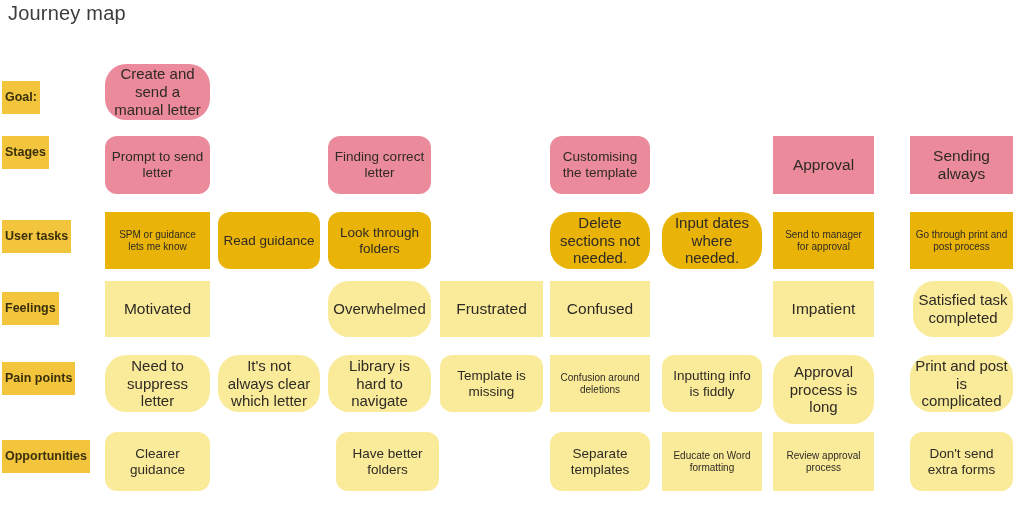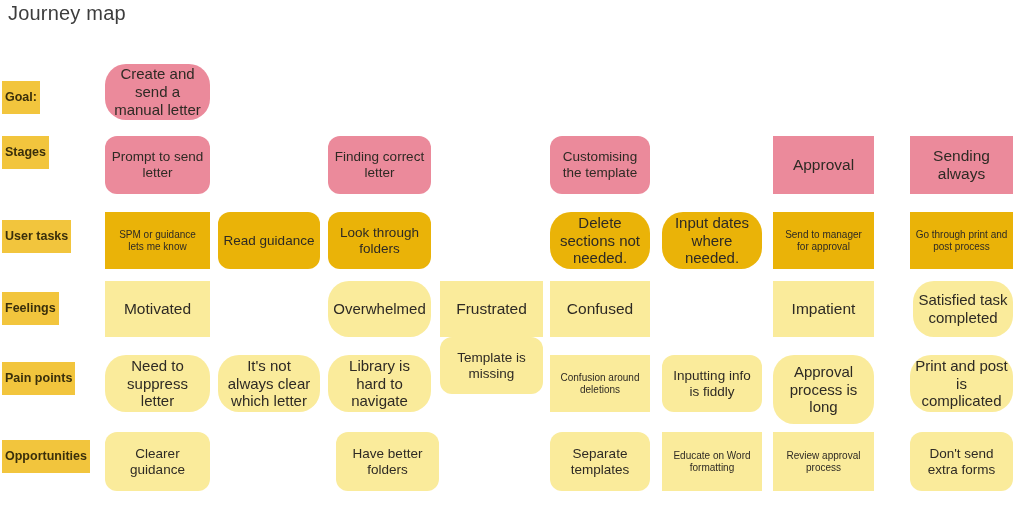--- a/index.html
+++ b/index.html
@@ -146,21 +146,21 @@
 
   <div class="card c-yellow fs-sm" style="left:218px;top:355px;width:102px;height:57px">
     <span class="txt">It's not always clear which letter</span>
   </div>
   <div class="card c-yellow fs-sm" style="left:105px;top:355px;width:105px;height:57px">
     <span class="txt">Need to suppress letter</span>
   </div>
   <div class="card c-yellow fs-sm" style="left:328px;top:355px;width:103px;height:57px">
     <span class="txt">Library is hard to navigate</span>
   </div>
-  <div class="card c-yellow fs-md" style="left:440px;top:337px;width:103px;height:57px">
+  <div class="card c-yellow fs-md" style="left:440px;top:355px;width:103px;height:57px">
     <span class="txt">Template is missing</span>
   </div>
   <div class="card c-yellow fs-xs" style="left:550px;top:355px;width:100px;height:57px">
     <span class="txt">Confusion around deletions</span>
   </div>
   <div class="card c-yellow fs-md" style="left:662px;top:355px;width:100px;height:57px">
     <span class="txt">Inputting info is fiddly</span>
   </div>
   <div class="card c-yellow fs-sm" style="left:773px;top:355px;width:101px;height:69px">
     <span class="txt">Approval process is long</span>

